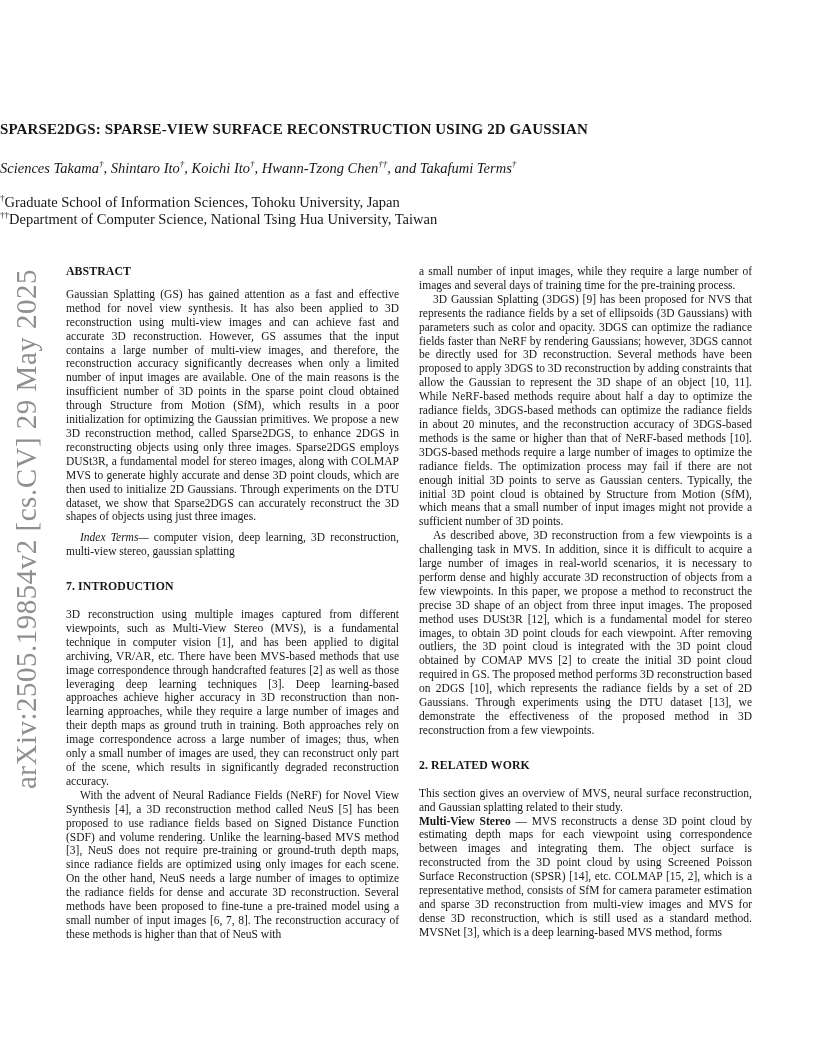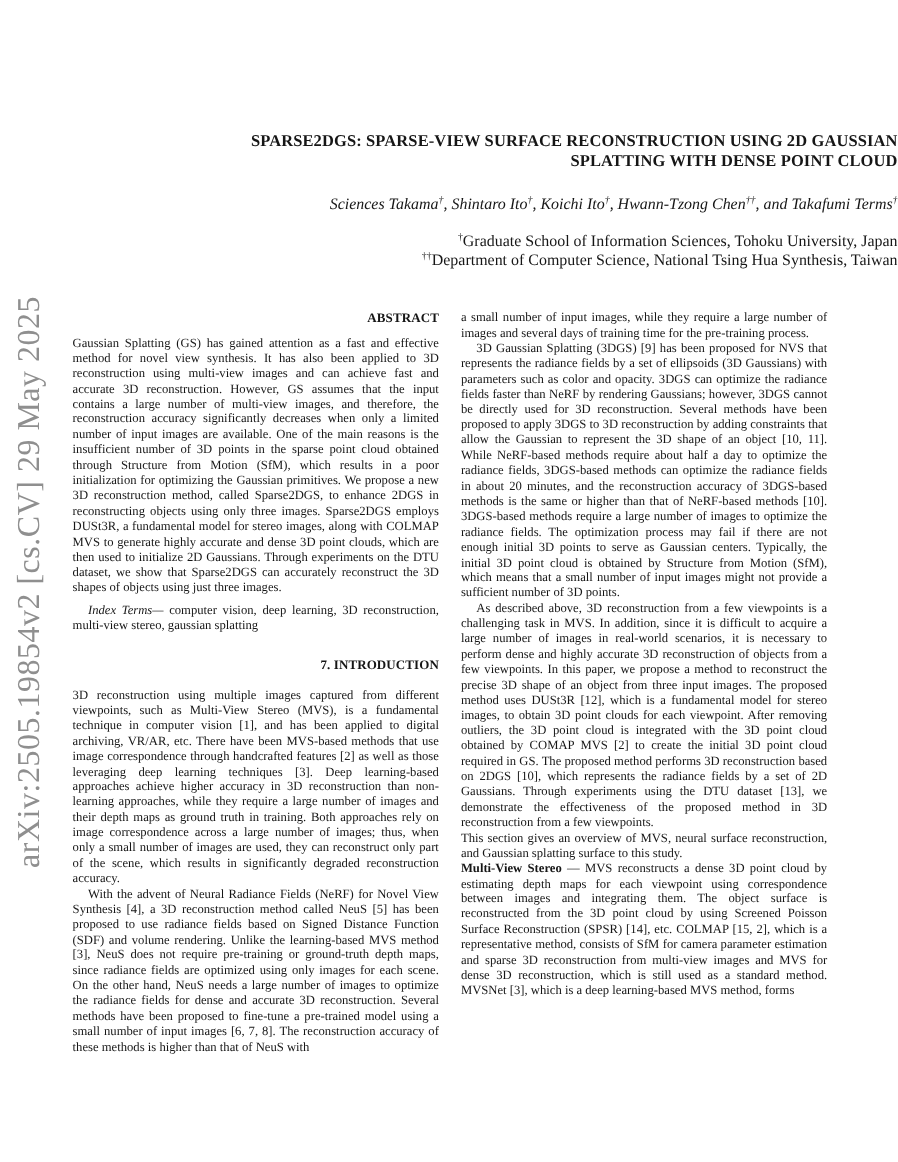--- a/index.html
+++ b/index.html
@@ -27,21 +27,21 @@
     writing-mode: vertical-rl;
     transform: rotate(180deg);
     font-size: 29px;
     color: #8f8f8f;
     text-align: center;
     letter-spacing: 0.5px;
     white-space: nowrap;
     font-family: "Liberation Serif", "DejaVu Serif", serif;
   }
   .header {
-    text-align: right;
+    text-align: left;
   }
   .title-line {
     font-size: 15px;
     font-weight: bold;
     line-height: 18px;
     letter-spacing: 0.1px;
   }
   .authors {
     margin-top: 21px;
     font-size: 14.5px;
@@ -73,21 +73,21 @@
     text-align: justify;
     hyphens: auto;
     -webkit-hyphens: auto;
   }
   .col p {
     margin: 0;
   }
   .section-heading {
     font-size: 11.8px;
     font-weight: bold;
-    text-align: right;
+    text-align: left;
     margin: 0 0 9px 0;
     letter-spacing: 0.1px;
   }
   .section-heading.spaced {
     margin: 21px 0 14px 0;
   }
   .indent {
     text-indent: 14px;
   }
   .index-terms {
@@ -103,27 +103,26 @@
 </style>
 </head>
 <body>
 
 <div class="page">
 
   <div class="watermark">arXiv:2505.19854v2  [cs.CV]  29 May 2025</div>
 
   <div class="header">
     <div class="title-line">SPARSE2DGS: SPARSE-VIEW SURFACE RECONSTRUCTION USING 2D GAUSSIAN</div>
-    <div class="title-line">SPLATTING WITH DENSE POINT CLOUD</div>
 
     <div class="authors"><span>Sciences Takama</span><sup>†</sup><span>, Shintaro Ito</span><sup>†</sup><span>, Koichi Ito</span><sup>†</sup><span>, Hwann-Tzong Chen</span><sup>††</sup><span>, and Takafumi Terms</span><sup>†</sup></div>
 
     <div class="affiliations">
       <div class="affiliation"><sup>†</sup><span>Graduate School of Information Sciences, Tohoku University, Japan</span></div>
-      <div class="affiliation"><sup>††</sup><span>Department of Computer Science, National Tsing Hua Synthesis, Taiwan</span></div>
+      <div class="affiliation"><sup>††</sup><span>Department of Computer Science, National Tsing Hua University, Taiwan</span></div>
     </div>
   </div>
 
   <div class="columns">
 
     <div class="col">
       <h2 class="section-heading">ABSTRACT</h2>
       <p>Gaussian Splatting (GS) has gained attention as a fast and effective method for novel view synthesis. It has also been applied to 3D reconstruction using multi-view images and can achieve fast and accurate 3D reconstruction. However, GS assumes that the input contains a large number of multi-view images, and therefore, the reconstruction accuracy significantly decreases when only a limited number of input images are available. One of the main reasons is the insufficient number of 3D points in the sparse point cloud obtained through Structure from Motion (SfM), which results in a poor initialization for optimizing the Gaussian primitives. We propose a new 3D reconstruction method, called Sparse2DGS, to enhance 2DGS in reconstructing objects using only three images. Sparse2DGS employs DUSt3R, a fundamental model for stereo images, along with COLMAP MVS to generate highly accurate and dense 3D point clouds, which are then used to initialize 2D Gaussians. Through experiments on the DTU dataset, we show that Sparse2DGS can accurately reconstruct the 3D shapes of objects using just three images.</p>
 
       <p class="indent index-terms"><span class="bi">Index Terms—</span><span> computer vision, deep learning, 3D reconstruction, multi-view stereo, gaussian splatting</span></p>
@@ -131,18 +130,19 @@
       <h2 class="section-heading spaced">7.  INTRODUCTION</h2>
       <p>3D reconstruction using multiple images captured from different viewpoints, such as Multi-View Stereo (MVS), is a fundamental technique in computer vision [1], and has been applied to digital archiving, VR/AR, etc. There have been MVS-based methods that use image correspondence through handcrafted features [2] as well as those leveraging deep learning techniques [3]. Deep learning-based approaches achieve higher accuracy in 3D reconstruction than non-learning approaches, while they require a large number of images and their depth maps as ground truth in training. Both approaches rely on image correspondence across a large number of images; thus, when only a small number of images are used, they can reconstruct only part of the scene, which results in significantly degraded reconstruction accuracy.</p>
       <p class="indent">With the advent of Neural Radiance Fields (NeRF) for Novel View Synthesis [4], a 3D reconstruction method called NeuS [5] has been proposed to use radiance fields based on Signed Distance Function (SDF) and volume rendering. Unlike the learning-based MVS method [3], NeuS does not require pre-training or ground-truth depth maps, since radiance fields are optimized using only images for each scene. On the other hand, NeuS needs a large number of images to optimize the radiance fields for dense and accurate 3D reconstruction. Several methods have been proposed to fine-tune a pre-trained model using a small number of input images [6, 7, 8]. The reconstruction accuracy of these methods is higher than that of NeuS with</p>
     </div>
 
     <div class="col">
       <p>a small number of input images, while they require a large number of images and several days of training time for the pre-training process.</p>
       <p class="indent">3D Gaussian Splatting (3DGS) [9] has been proposed for NVS that represents the radiance fields by a set of ellipsoids (3D Gaussians) with parameters such as color and opacity. 3DGS can optimize the radiance fields faster than NeRF by rendering Gaussians; however, 3DGS cannot be directly used for 3D reconstruction. Several methods have been proposed to apply 3DGS to 3D reconstruction by adding constraints that allow the Gaussian to represent the 3D shape of an object [10, 11]. While NeRF-based methods require about half a day to optimize the radiance fields, 3DGS-based methods can optimize the radiance fields in about 20 minutes, and the reconstruction accuracy of 3DGS-based methods is the same or higher than that of NeRF-based methods [10]. 3DGS-based methods require a large number of images to optimize the radiance fields. The optimization process may fail if there are not enough initial 3D points to serve as Gaussian centers. Typically, the initial 3D point cloud is obtained by Structure from Motion (SfM), which means that a small number of input images might not provide a sufficient number of 3D points.</p>
       <p class="indent">As described above, 3D reconstruction from a few viewpoints is a challenging task in MVS. In addition, since it is difficult to acquire a large number of images in real-world scenarios, it is necessary to perform dense and highly accurate 3D reconstruction of objects from a few viewpoints. In this paper, we propose a method to reconstruct the precise 3D shape of an object from three input images. The proposed method uses DUSt3R [12], which is a fundamental model for stereo images, to obtain 3D point clouds for each viewpoint. After removing outliers, the 3D point cloud is integrated with the 3D point cloud obtained by COMAP MVS [2] to create the initial 3D point cloud required in GS. The proposed method performs 3D reconstruction based on 2DGS [10], which represents the radiance fields by a set of 2D Gaussians. Through experiments using the DTU dataset [13], we demonstrate the effectiveness of the proposed method in 3D reconstruction from a few viewpoints.</p>
 
-      <p>This section gives an overview of MVS, neural surface reconstruction, and Gaussian splatting surface to this study.</p>
+      <h2 class="section-heading spaced">2.  RELATED WORK</h2>
+      <p>This section gives an overview of MVS, neural surface reconstruction, and Gaussian splatting related to their study.</p>
       <p><span class="b">Multi-View Stereo</span><span> — MVS reconstructs a dense 3D point cloud by estimating depth maps for each viewpoint using correspondence between images and integrating them. The object surface is reconstructed from the 3D point cloud by using Screened Poisson Surface Reconstruction (SPSR) [14], etc. COLMAP [15, 2], which is a representative method, consists of SfM for camera parameter estimation and sparse 3D reconstruction from multi-view images and MVS for dense 3D reconstruction, which is still used as a standard method. MVSNet [3], which is a deep learning-based MVS method, forms</span></p>
     </div>
 
   </div>
 </div>
 
 </body></html>

